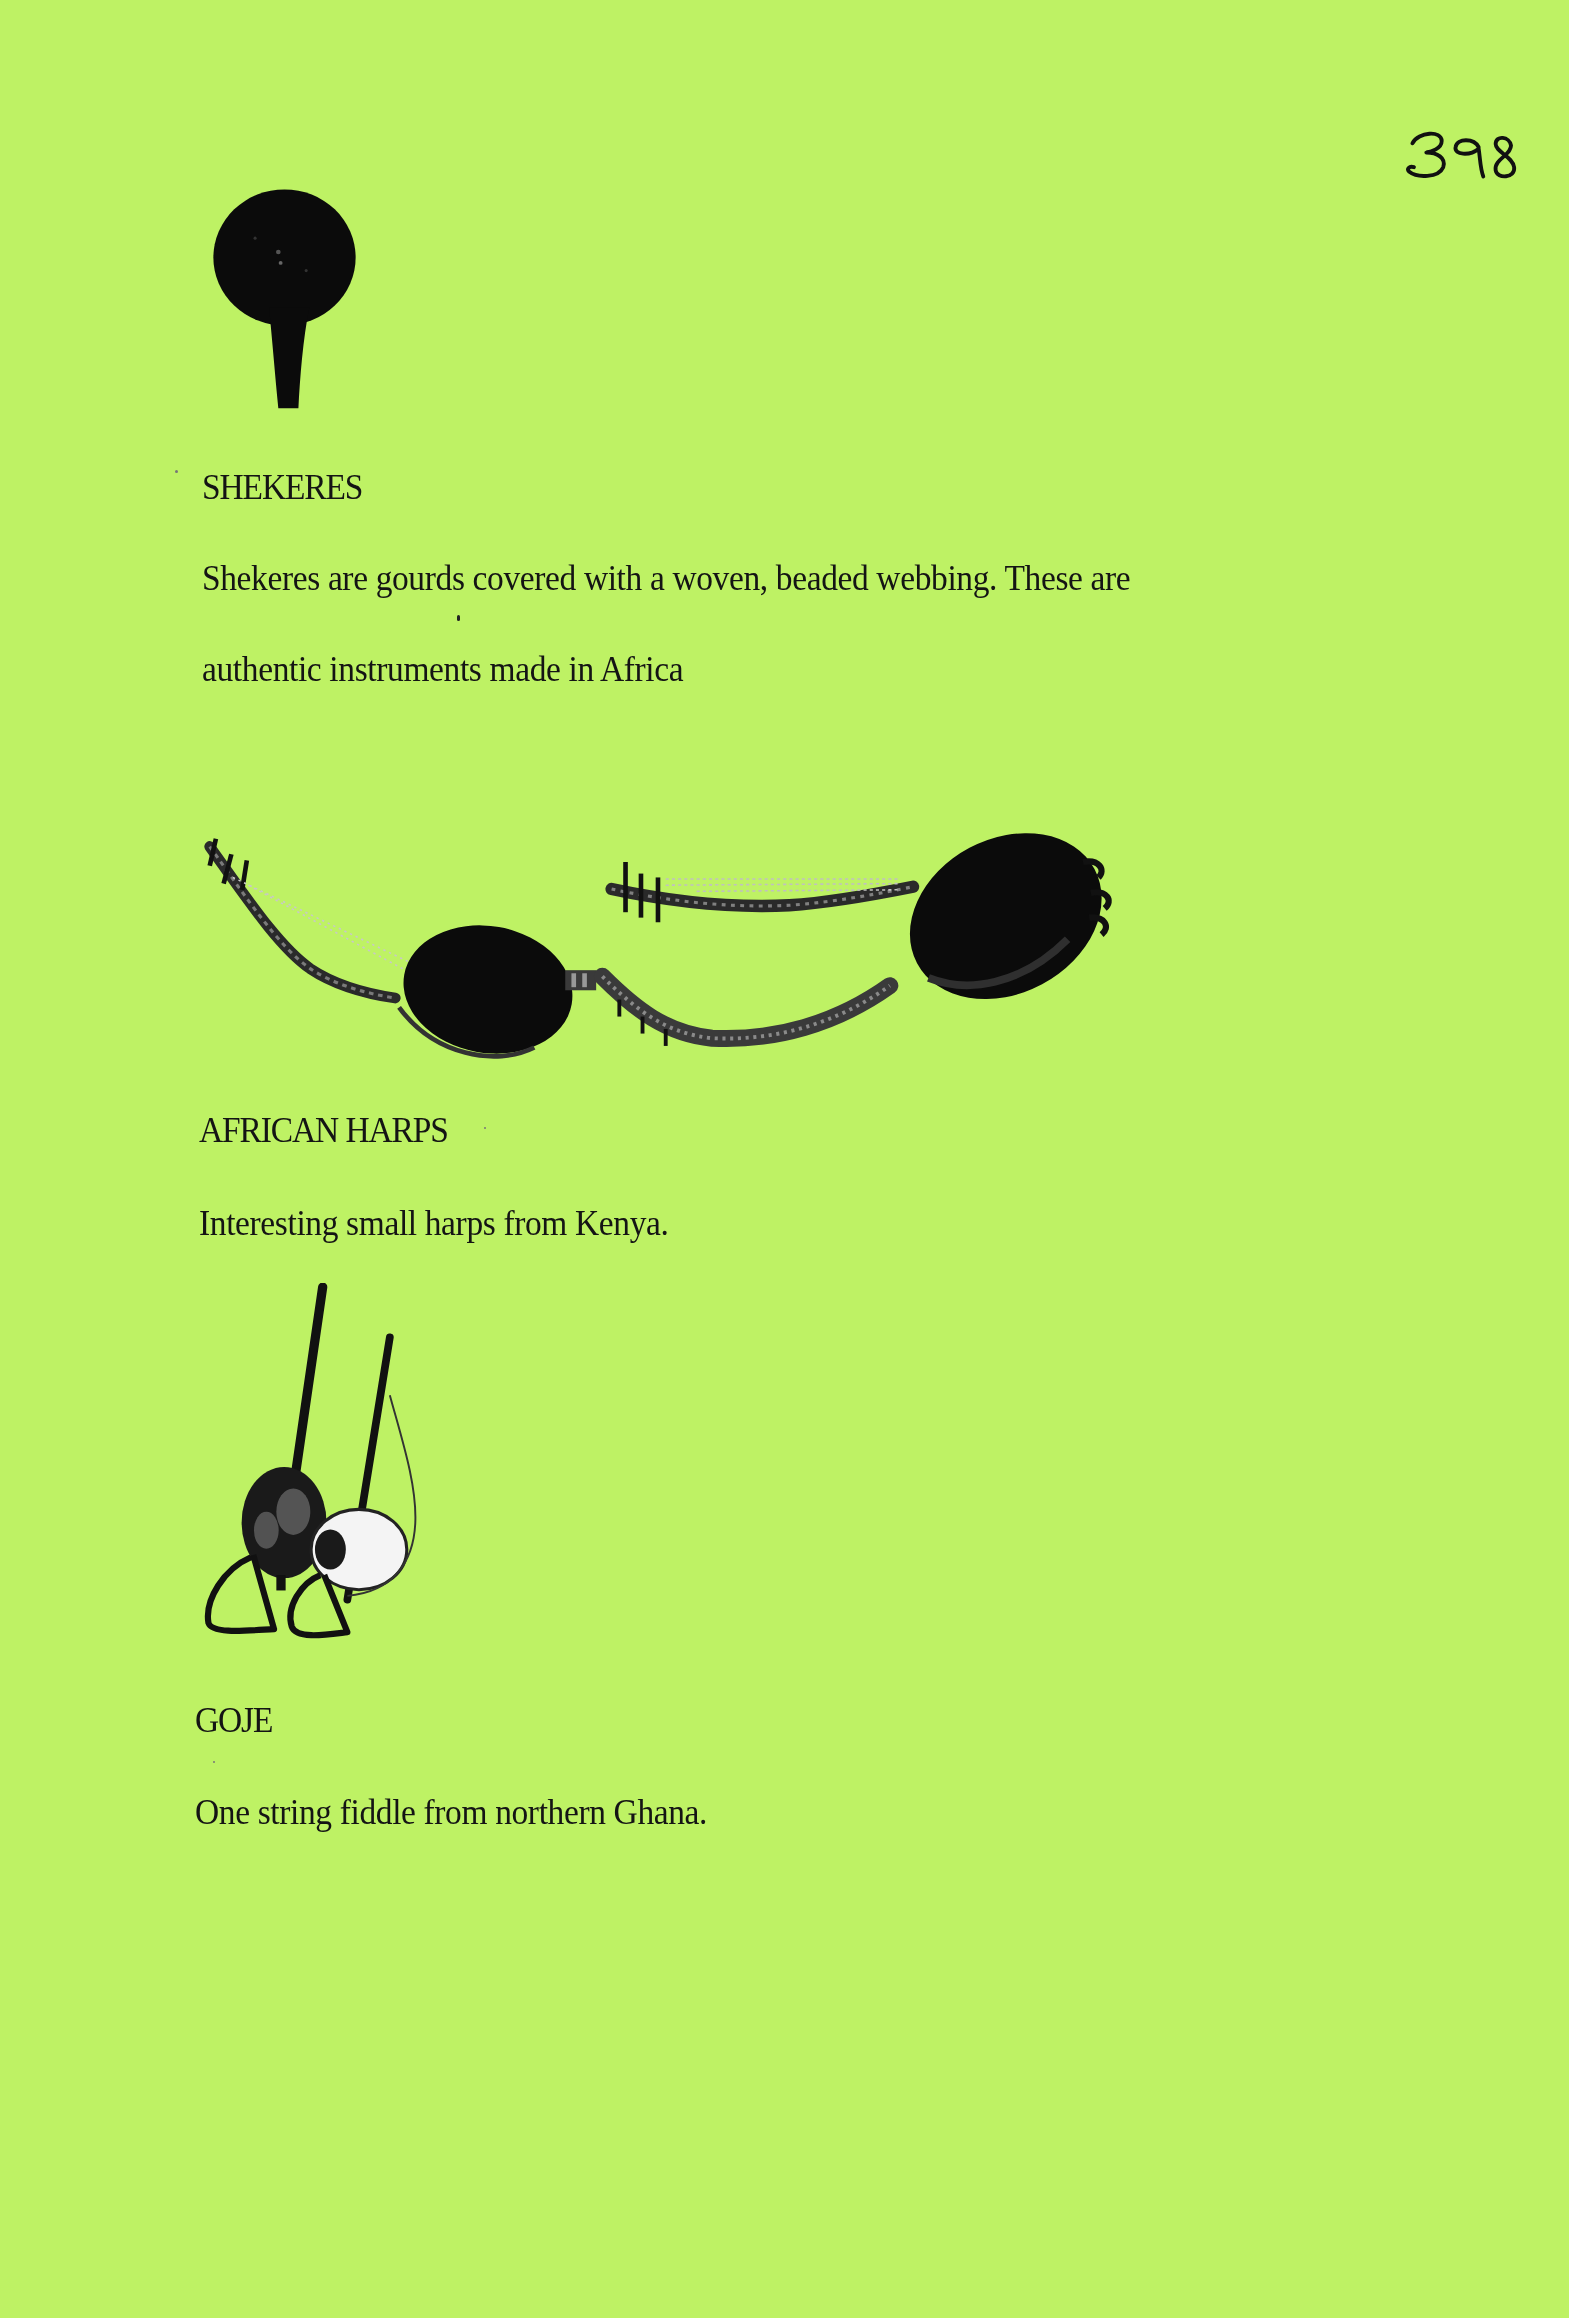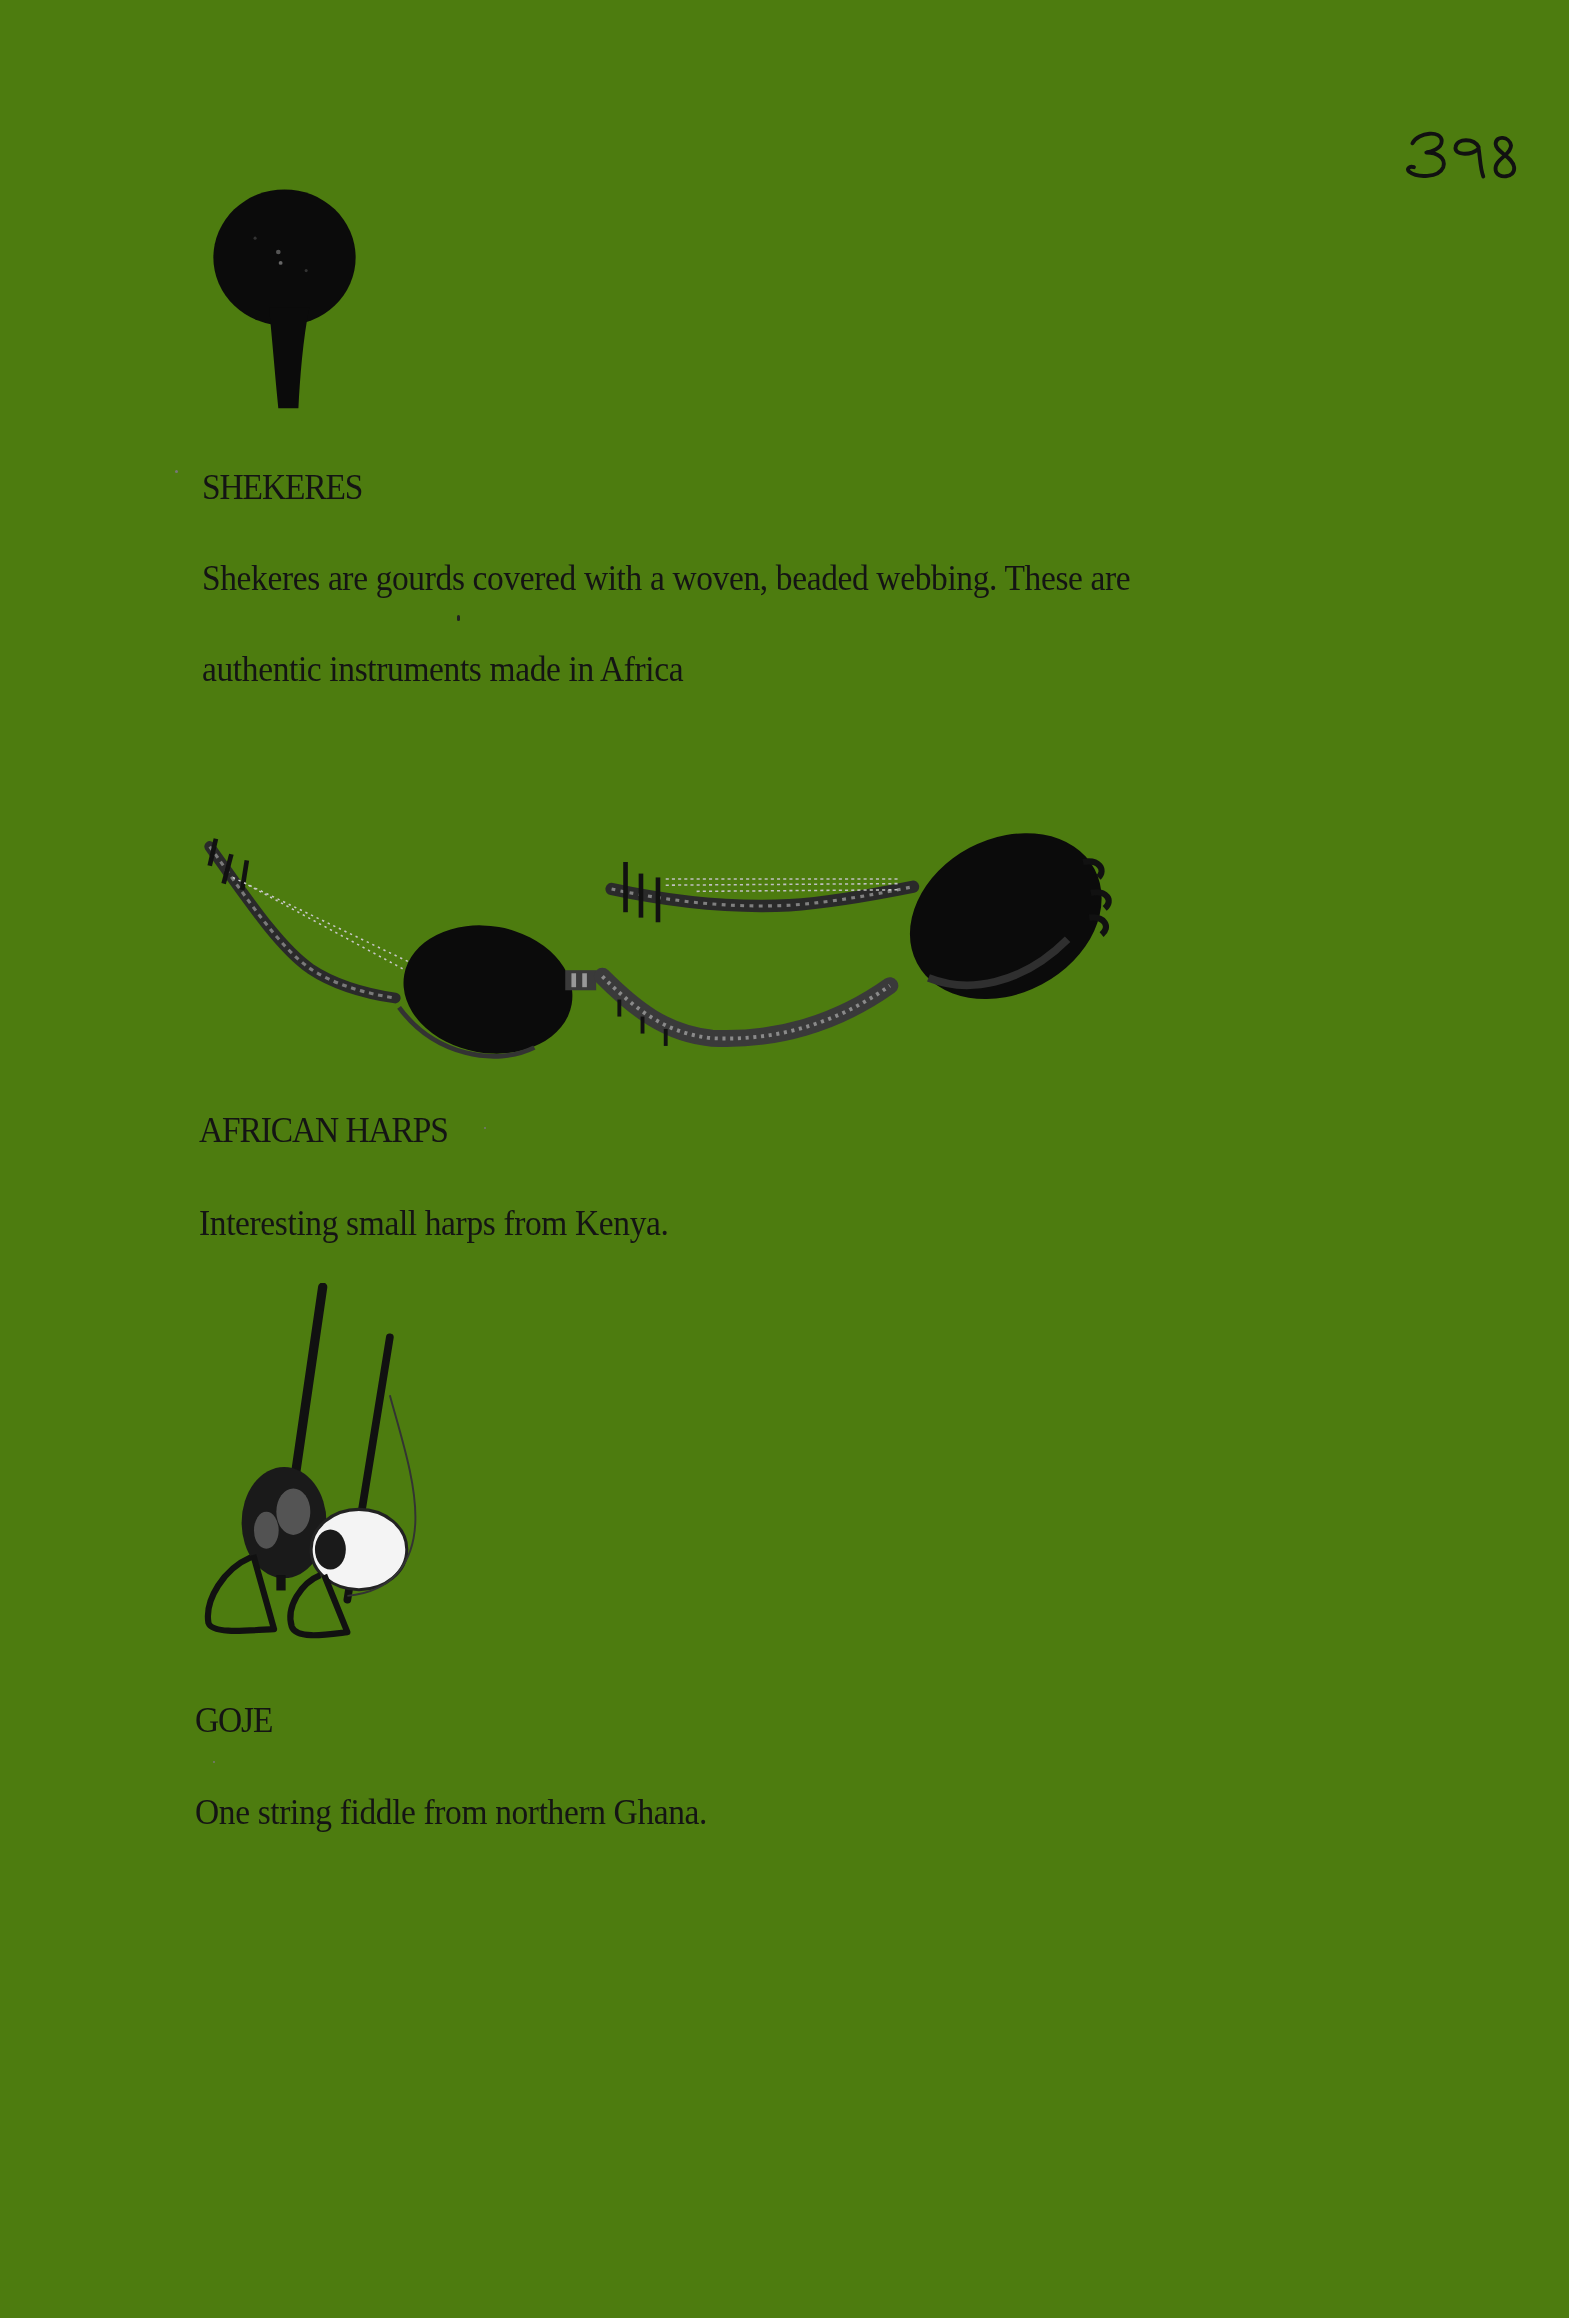--- a/index.html
+++ b/index.html
@@ -11,21 +11,21 @@
       width: 1570px;
       height: 2319px;
       position: relative;
       overflow: hidden;
       font-family: "Liberation Serif", "DejaVu Serif", serif;
       color: #141414;
     }
     .page {
       position: absolute;
       inset: 0;
-      background: #4d7c0f;
+      background: #bef264;
     }
     .page-number {
       position: absolute;
       left: 1397px;
       top: 116px;
       width: 131px;
       height: 70px;
     }
     .page-number svg { width: 100%; height: 100%; }
     .figure {

